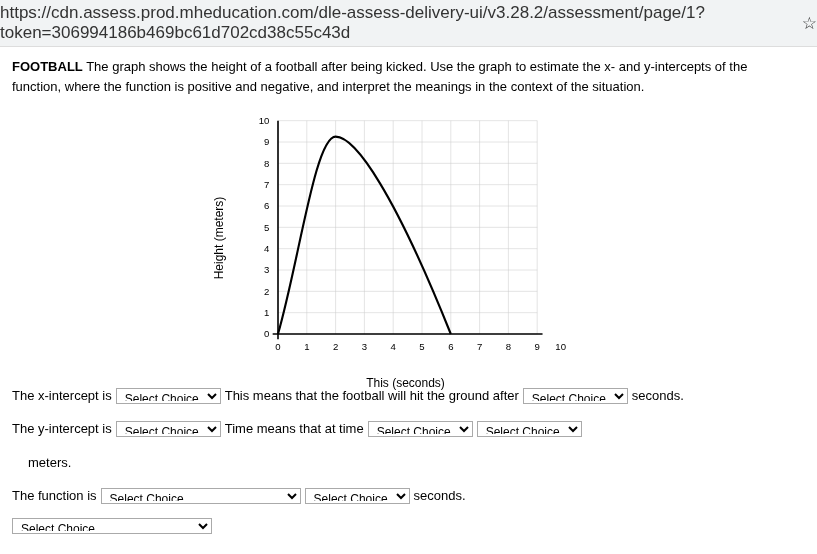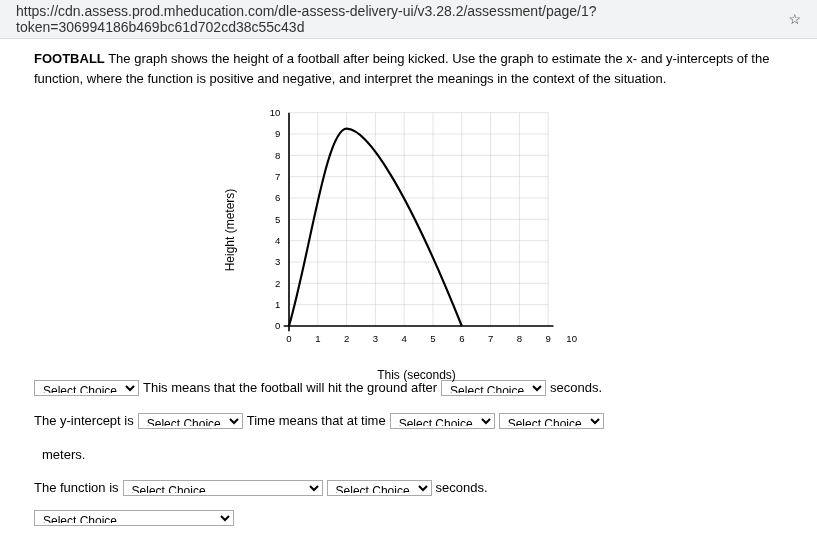--- a/index.html
+++ b/index.html
@@ -7,29 +7,29 @@
       font-family: Arial, sans-serif;
       font-size: 13px;
       background: #fff;
       width: 817px;
       min-height: 554px;
       overflow: hidden;
     }
     .url-bar {
       background: #f1f3f4;
       border-bottom: 1px solid #ddd;
-      padding: 3px 16px;
-      font-size: 14px;
+      padding: 3px 0;
+      font-size: 17px;
       color: #333;
       display: flex;
       align-items: center;
       justify-content: space-between;
     }
     .content {
-      padding: 10px 18px 10px 34px;
+      padding: 10px 18px 10px 12px;
     }
     .problem-text {
       font-size: 13px;
       line-height: 1.5;
       margin-bottom: 12px;
       max-width: 780px;
     }
     .problem-text strong {
       font-weight: bold;
     }
@@ -90,21 +90,21 @@
       min-width: 110px;
       height: 16px;
     }
     select.wide {
       min-width: 200px;
     }
     select.narrow {
       min-width: 90px;
     }
     .indent {
-      margin-left: 8px;
+      margin-left: 16px;
       align-items: flex-end;
     }
   </style>
 </head>
 <body>
 
 <div class="url-bar">
   <span>https://cdn.assess.prod.mheducation.com/dle-assess-delivery-ui/v3.28.2/assessment/page/1?token=306994186b469bc61d702cd38c55c43d</span>
   <span>☆</span>
 </div>
@@ -174,20 +174,21 @@
           <path d="M 30 210 C 50 140, 65 25, 84 25 C 103 25, 140 80, 192 210" fill="none" stroke="#000" stroke-width="2"></path>
         </svg>
       </div>
       <div class="x-label">This (seconds)</div>
     </div>
   </div>
 
   <div class="questions">
 
     <div class="q-row">
+      <span>The x-intercept is</span>
       <select class="narrow">
         <option>Select Choice</option>
       </select>
       <span>This means that the football will hit the ground after</span>
       <select class="narrow">
         <option>Select Choice</option>
       </select>
       <span>seconds.</span>
     </div>
 

